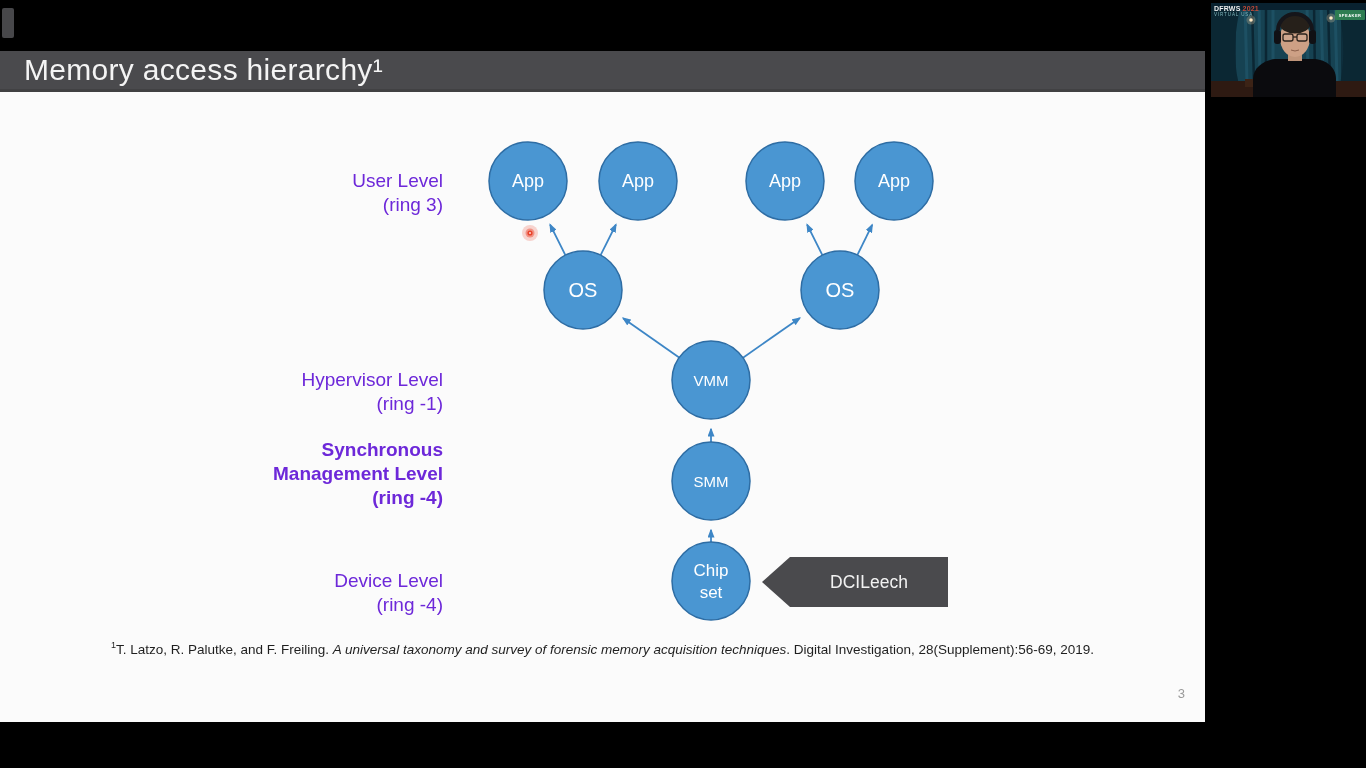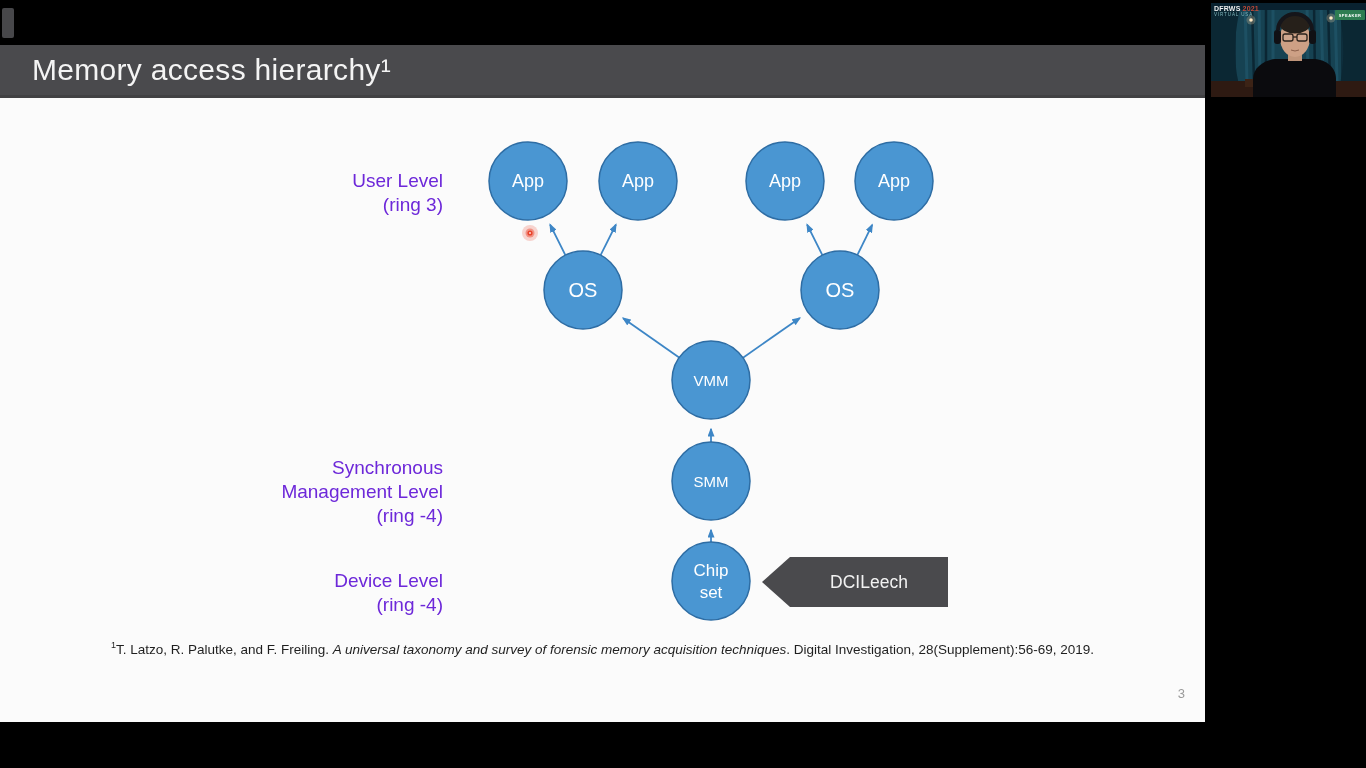--- a/index.html
+++ b/index.html
@@ -16,29 +16,29 @@
   html,body{margin:0;padding:0;}
   body{
     width:1366px;height:768px;position:relative;overflow:hidden;
     background:#000;font-family:"Liberation Sans",sans-serif;
   }
   
   .slide{position:absolute;left:0;top:0;width:1205px;height:722px;background:var(--slide-bg);}
   .top-black{position:absolute;left:0;top:0;width:100%;height:51px;background:#000;}
   .corner-tab{position:absolute;left:2px;top:8px;width:12px;height:30px;background:#47474a;border-radius:2px;}
   .titlebar{
-    position:absolute;left:0;top:45px;width:100%;height:53px;background:var(--titlebar);
-    display:flex;align-items:center;padding-left:32px;
+    position:absolute;left:0;top:51px;width:100%;height:41px;background:var(--titlebar);
+    display:flex;align-items:center;padding-left:24px;
     border-bottom:3px solid rgba(0,0,0,0.12);
   }
   .titlebar h1{margin:0;font-size:30px;font-weight:400;color:#f4f4f4;letter-spacing:0.3px;}
   
   .levels{position:absolute;left:0;top:0;width:443px;height:722px;}
   .level{position:absolute;right:0;width:100%;text-align:right;font-size:19px;line-height:24px;color:#6d28d9;}
-  .lv1{top:169px;} .lv2{top:277px;} .lv3{top:368px;} .lv4{top:456px;} .lv5{top:569px;}
+  .lv1{top:169px;} .lv2{top:277px;} .lv3{top:368px;} .lv4{top:438px;font-weight:bold;} .lv5{top:569px;}
   
   #diagram-svg{position:absolute;left:0;top:0;width:1205px;height:722px;}
   
   .footnote{
     position:absolute;left:0;top:640px;width:1205px;text-align:center;
     font-size:13.5px;color:#1f1f1f;
   }
   .footnote sup{font-size:9px;}
   .pagenum{position:absolute;right:20px;top:686px;font-size:13px;color:#9a9a9a;}
   
@@ -63,20 +63,24 @@
   </div>
 
   <div class="titlebar">
     <h1>Memory access hierarchy¹</h1>
   </div>
 
   <div class="levels">
     <div class="level lv1">
       <div>User Level</div>
       <div>(ring 3)</div>
+    </div>
+    <div class="level lv3">
+      <div>Hypervisor Level</div>
+      <div>(ring -1)</div>
     </div>
     <div class="level lv4">
       <div>Synchronous</div>
       <div>Management Level</div>
       <div>(ring -4)</div>
     </div>
     <div class="level lv5">
       <div>Device Level</div>
       <div>(ring -4)</div>
     </div>

